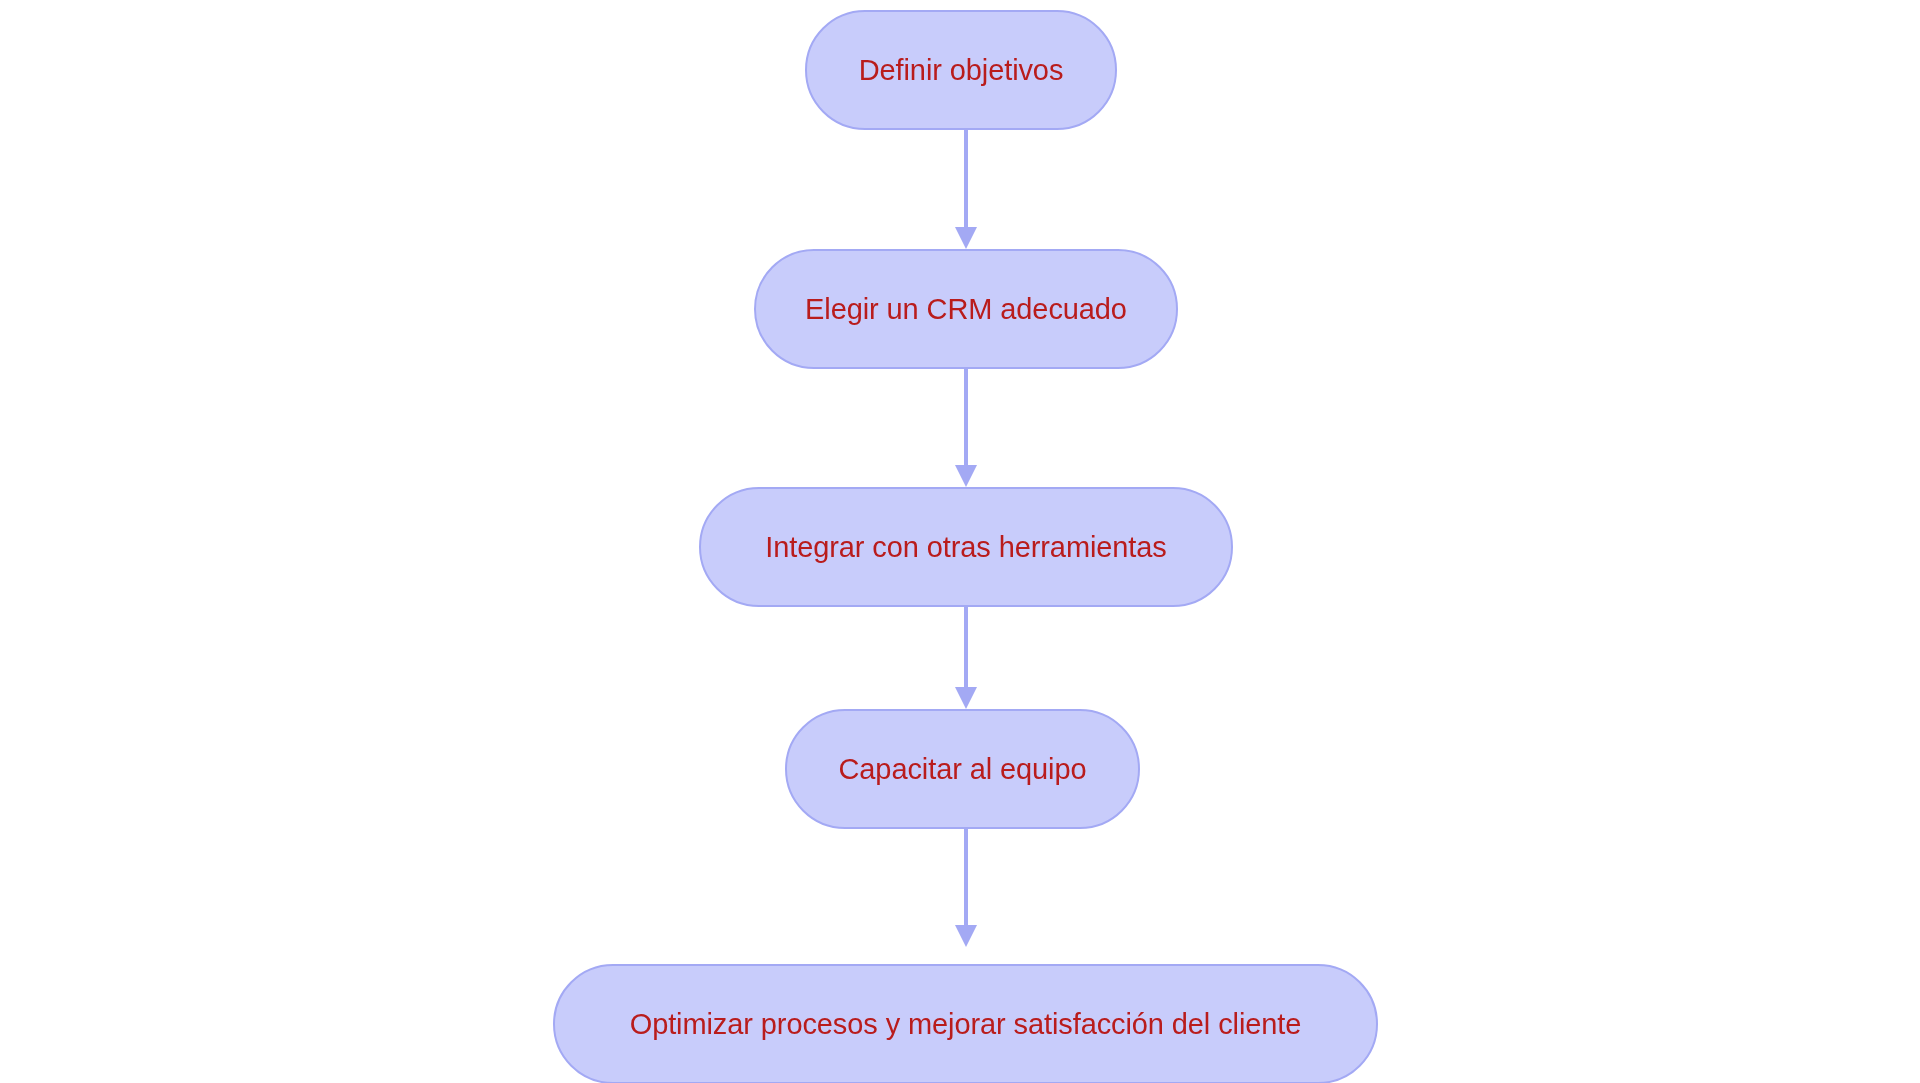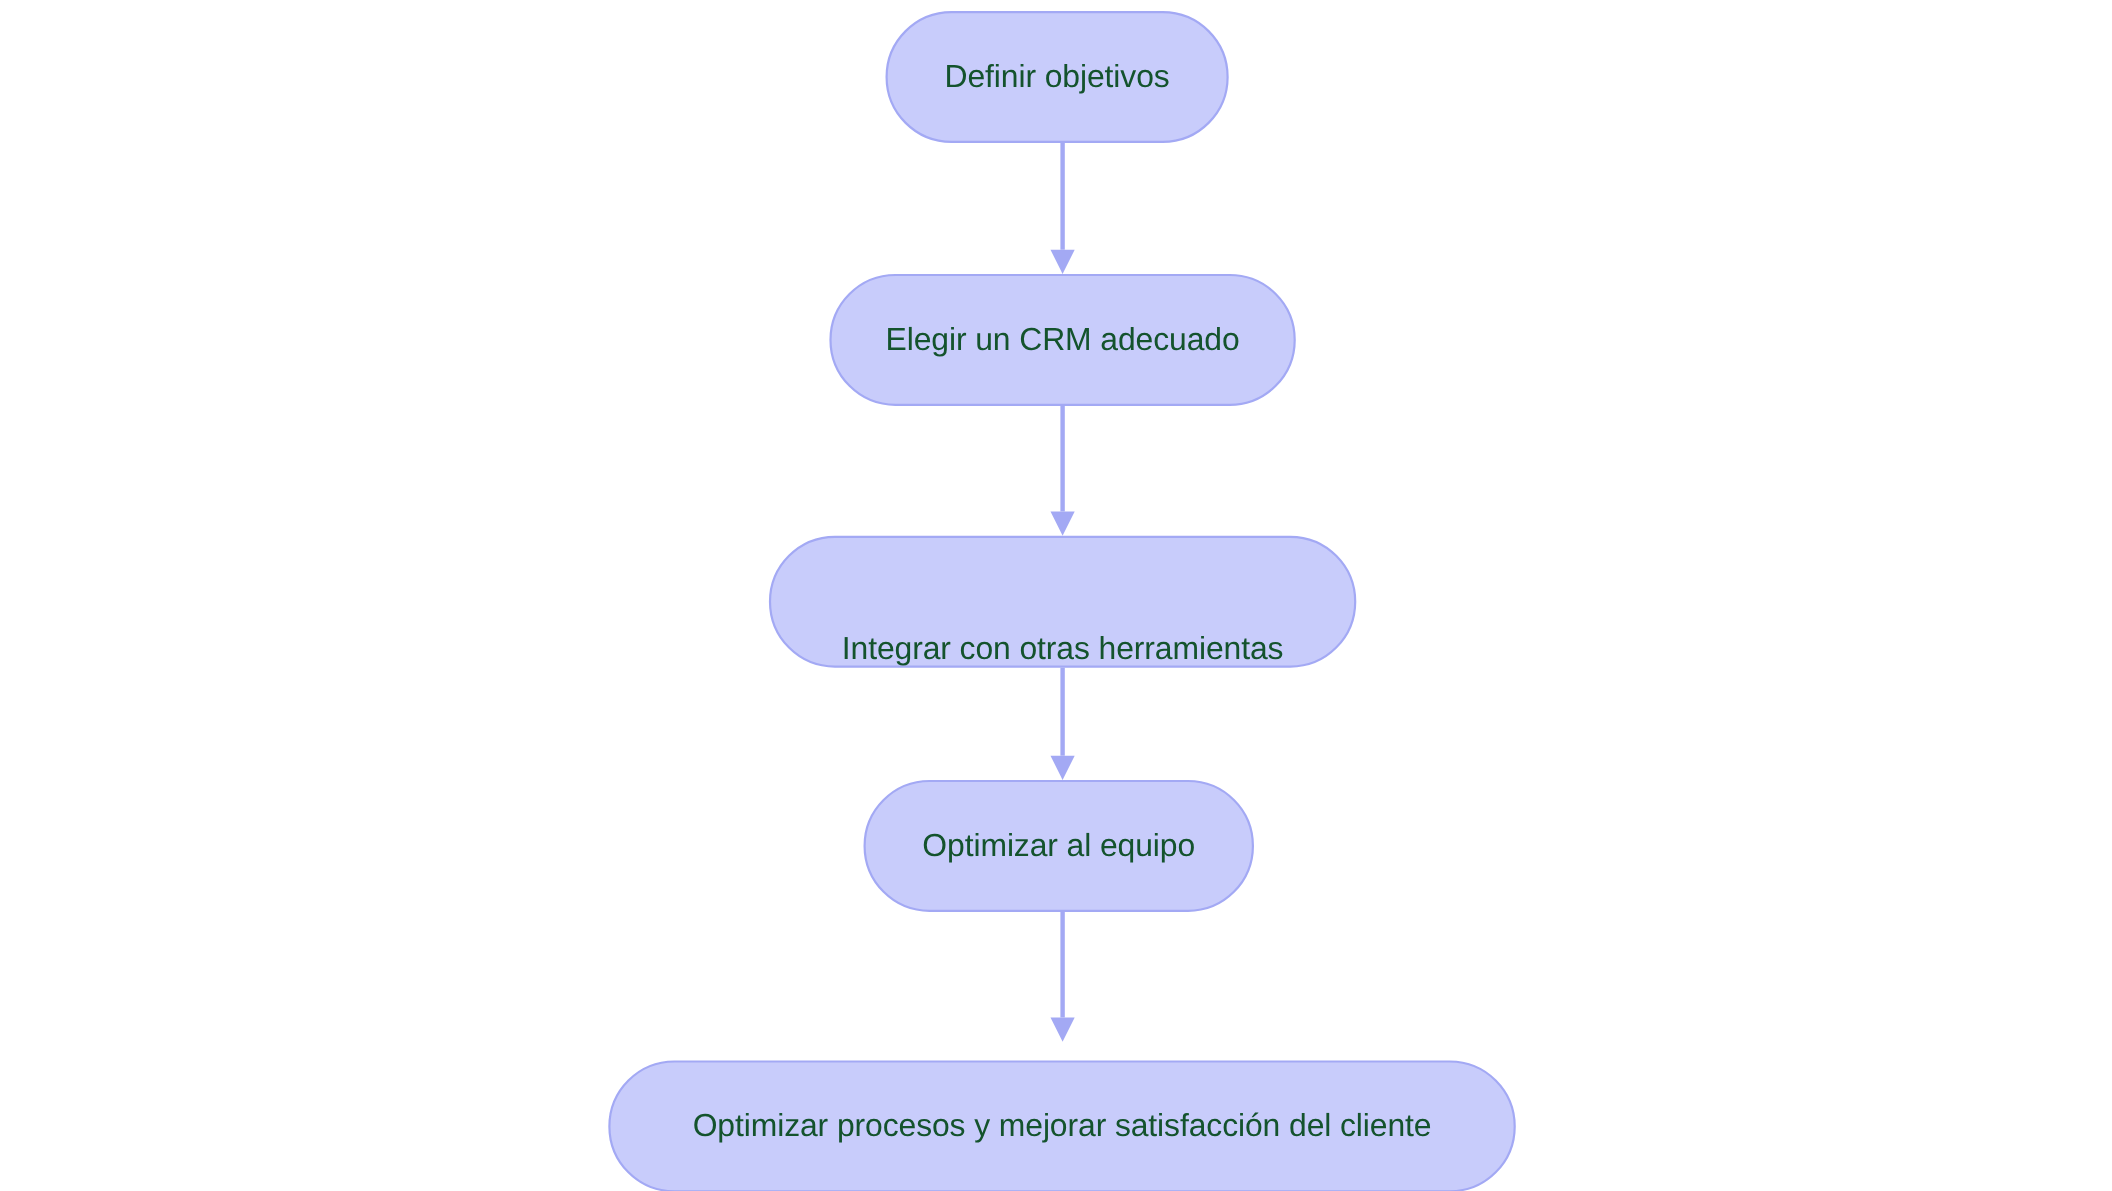--- a/index.html
+++ b/index.html
@@ -21,21 +21,21 @@
   
   .node {
     position: absolute;
     box-sizing: border-box;
     display: flex;
     align-items: center;
     justify-content: center;
     background: #c8ccfb;
     border: 2px solid #a3a9f4;
     border-radius: 62px;
-    color: #14532d;
+    color: #b91c1c;
     letter-spacing: -0.1px;
     white-space: nowrap;
     user-select: none;
   }
 
   .node-label {
     display: block;
     line-height: 1;
   }
 
@@ -55,21 +55,20 @@
     height: 120px;
     font-size: 29px;
   }
 
   #node-3 {
     left: 699px;
     top: 487px;
     width: 534px;
     height: 120px;
     font-size: 29px;
-    align-items: flex-end;
   }
 
   #node-4 {
     left: 785px;
     top: 709px;
     width: 355px;
     height: 120px;
     font-size: 29px;
   }
 
@@ -145,21 +144,21 @@
   <div class="node" id="node-3">
     <span class="node-label">Integrar con otras herramientas</span>
   </div>
 
   <div class="connector" id="connector-3">
     <div class="conn-line"></div>
     <div class="conn-head"></div>
   </div>
 
   <div class="node" id="node-4">
-    <span class="node-label">Optimizar al equipo</span>
+    <span class="node-label">Capacitar al equipo</span>
   </div>
 
   <div class="connector" id="connector-4">
     <div class="conn-line"></div>
     <div class="conn-head"></div>
   </div>
 
   <div class="node" id="node-5">
     <span class="node-label">Optimizar procesos y mejorar satisfacción del cliente</span>
   </div>

